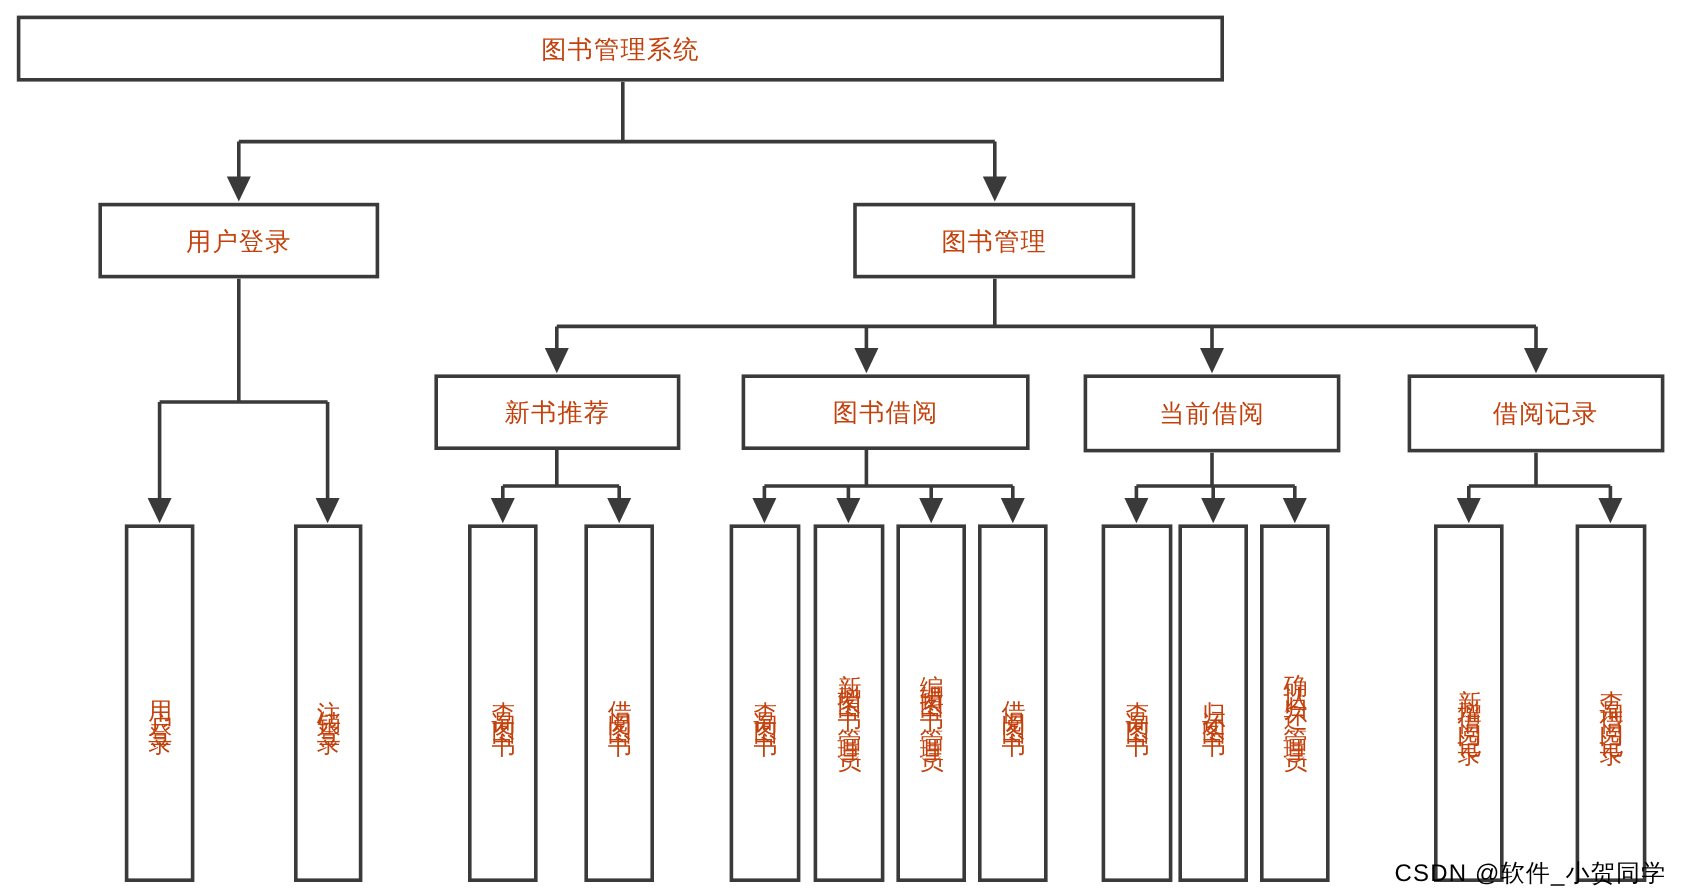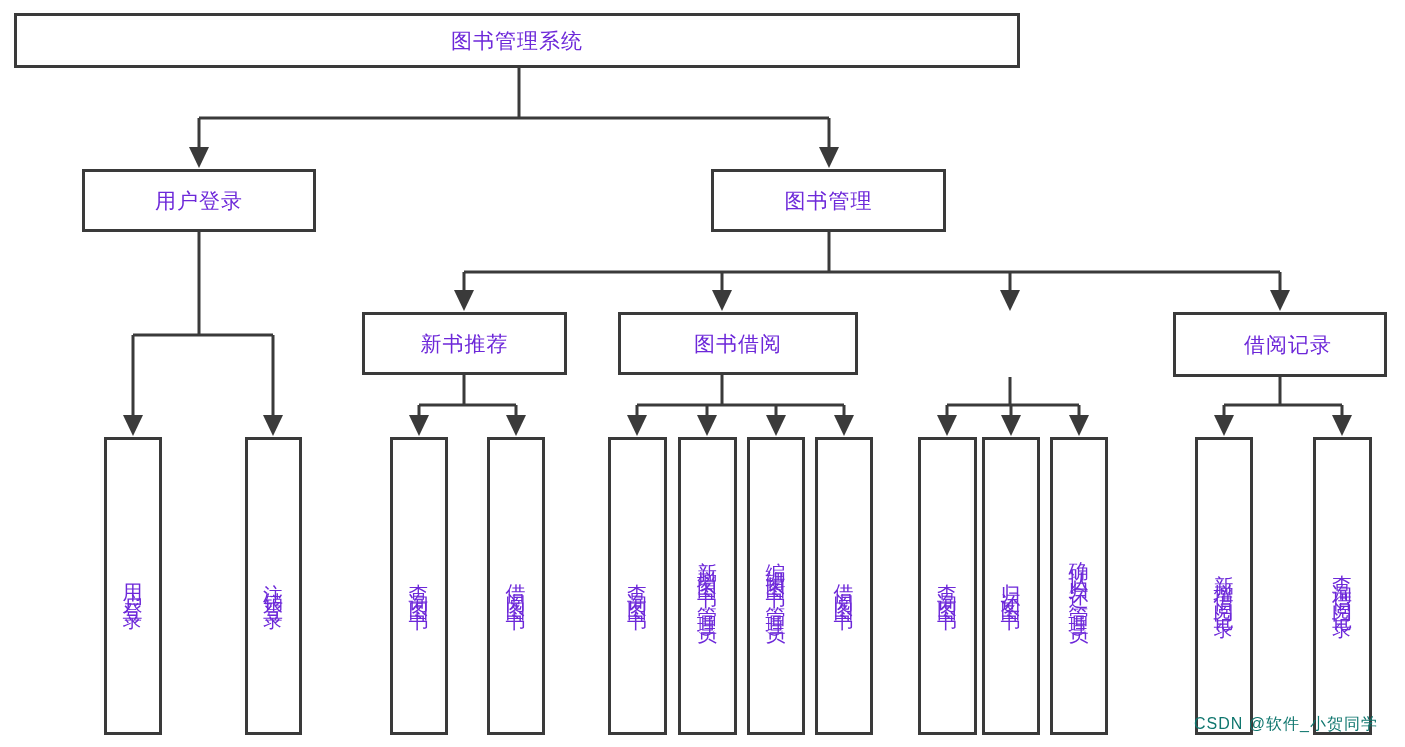--- a/index.html
+++ b/index.html
@@ -14,46 +14,45 @@
     overflow: hidden;
   }
 
   .wires { position: absolute; left: 0; top: 0; z-index: 1; }
 
   .node {
     position: absolute;
     z-index: 2;
     border: 3px solid #3a3a3a;
     background: #ffffff;
-    color: #6d28d9;
+    color: #c2410c;
     display: flex;
     align-items: center;
     justify-content: center;
   }
 
   .hbox { font-size: 21px; letter-spacing: 1px; }
 
   .vbox .vtext {
     writing-mode: vertical-lr;
     text-orientation: mixed;
     font-size: 20px;
     letter-spacing: 9px;
     line-height: 1;
   }
 
   .watermark {
     position: absolute;
     z-index: 3;
     left: 1162px;
     top: 714px;
-    font-size: 16px;
-    color: #0f766e;
+    font-size: 20px;
+    color: #000000;
     letter-spacing: 1px;
     white-space: nowrap;
-    margin-left: 32px;
   }
 </style>
 </head>
 <body>
 
 <div class="canvas">
 
   <svg class="wires" width="1405" height="747" viewBox="0 0 1405 747">
     <g stroke="#3a3a3a" stroke-width="3" fill="none">
 
@@ -104,20 +103,23 @@
   <div class="node hbox" style="left:362px; top:312px; width:205px; height:63px;">
     <span>新书推荐</span>
   </div>
 
   <div class="node hbox" style="left:711px; top:169px; width:235px; height:63px;">
     <span>图书管理</span>
   </div>
   <div class="node hbox" style="left:618px; top:312px; width:240px; height:63px;">
     <span>图书借阅</span>
   </div>
+  <div class="node hbox" style="left:903px; top:312px; width:214px; height:65px;">
+    <span>当前借阅</span>
+  </div>
   <div class="node hbox" style="left:1173px; top:312px; width:214px; height:65px;padding-left:16px;">
     <span>借阅记录</span>
   </div>
 
   <div class="node vbox" style="left:104px; top:437px; width:58px; height:298px;">
     <span class="vtext">用户登录</span>
   </div>
   <div class="node vbox" style="left:245px; top:437px; width:57px; height:298px;">
     <span class="vtext">注销登录</span>
   </div>

